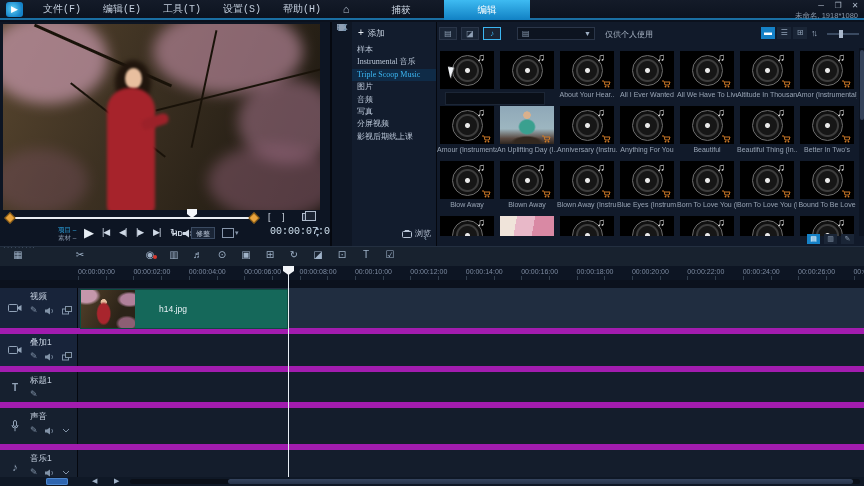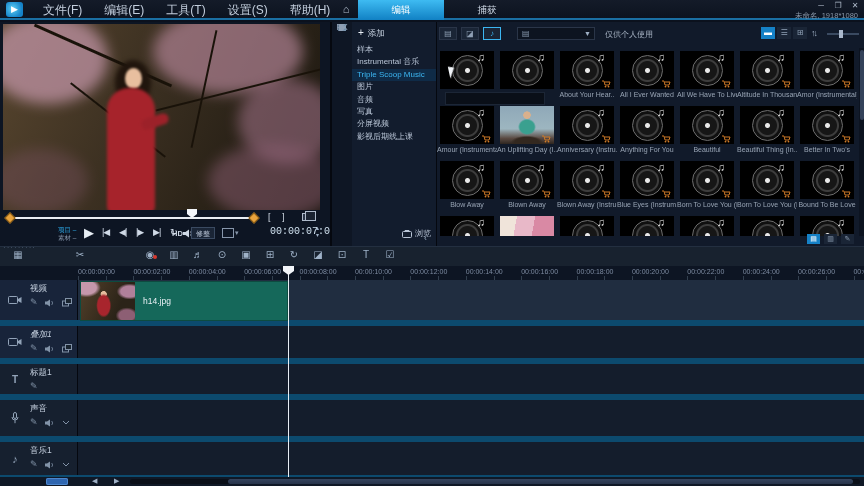--- a/index.html
+++ b/index.html
@@ -9,21 +9,21 @@
     background:#0b111d; font-family:"Liberation Sans","DejaVu Sans",sans-serif;
     color:#c8d2e0; cursor:default;
   }
   
   #titlebar { position:absolute; left:0; top:0; width:864px; height:20px;
     background:linear-gradient(#141b29,#0c1320); border-bottom:2px solid #1a6fa3; }
   #logo { position:absolute; left:6px; top:2px; width:17px; height:15px; border-radius:3px;
     background:radial-gradient(circle at 40% 45%,#5fd0f5,#1583c9 70%); color:#fff;
     font-size:9px; text-align:center; line-height:15px; }
   #menus { position:absolute; left:32px; top:0; height:20px; display:flex; }
-  #menus .menu { padding:0 11px; line-height:20px; font-size:12px; color:#c3cedd; }
+  #menus .menu { padding:0 11px; line-height:20px; font-size:10px; color:#c3cedd;font-family:Liberation Mono, monospace; }
   #tabs { position:absolute; left:334px; top:0; height:20px; display:flex; }
   #home-tab { width:24px; text-align:center; line-height:19px; font-size:11px; color:#aeb9c9; }
   .tab { width:86px; text-align:center; line-height:20px; font-size:9.5px; color:#cdd7e4; }
   .tab.active { background:linear-gradient(#3ebbf2,#1181c4); color:#fff; }
   #win-controls { position:absolute; right:4px; top:1px; display:flex; gap:7px; }
   #win-controls span { font-size:8px; color:#aeb9c9; width:10px; text-align:center; line-height:9px; }
   #project-info { position:absolute; right:6px; top:11px; font-size:7.5px; color:#8a97a8; }
 
   
   #preview-panel { position:absolute; left:0; top:22px; width:330px; height:224px; background:#0d1523; }
@@ -68,21 +68,21 @@
   #library-panel { position:absolute; left:330px; top:22px; width:534px; height:224px;
     background:#111a2a; border-left:2px solid #05080f; }
   #rail { position:absolute; left:0; top:0; width:20px; height:224px; background:#0e1624; }
   .rail-icon { position:absolute; left:0; width:20px; text-align:center; font-size:9px; color:#8fa0b5; }
   .rail-icon.active { color:#2da7e8; }
   #cats { position:absolute; left:20px; top:0; width:84px; height:224px; background:#121c2d; }
   #add-btn { position:absolute; left:6px; top:5px; font-size:8.5px; color:#c5d0de; }
   #add-btn .plus { font-size:10px; color:#e8eef5; margin-right:4px; }
   #cat-list { position:absolute; left:0; top:22px; width:84px; }
   .cat { height:12.4px; line-height:12.4px; padding-left:5px; font-size:8px; color:#b9c5d6;
-    white-space:nowrap; overflow:hidden; }
+    white-space:nowrap; overflow:hidden;font-family:Liberation Serif, serif; }
   .cat.active { background:#0f2b47; color:#3cb6f2; }
   #browse-btn { position:absolute; left:50px; top:206px; font-size:8px; color:#b9c5d6; }
   #browse-btn svg { vertical-align:-2px; margin-right:3px; }
   #cat-divider { position:absolute; left:104px; top:0; width:1px; height:224px; background:#05080f; }
 
   #gal-toolbar { position:absolute; left:107px; top:4px; width:420px; height:16px; }
   .filter-btn { position:absolute; top:1px; width:18px; height:13px; background:#1a2536;
     border:1px solid #2a3548; text-align:center; font-size:8px; line-height:12px; color:#8fa0b5; }
   .filter-btn.active { color:#3cb6f2; border-color:#3cb6f2; }
   #gal-dropdown { position:absolute; left:78px; top:1px; width:78px; height:13px; background:#0d1420;
@@ -144,23 +144,23 @@
     bottom:1px; width:4px; height:4px; border-radius:50%; background:#d8382e; }
 
   
   #ruler { position:absolute; left:0; top:266px; width:864px; height:14px; background:#0d1523;
     display:flex; padding-left:78px; overflow:hidden;
     background-image:repeating-linear-gradient(to right, #33404f 0 1px, transparent 1px 27.7px);
     background-size:786px 4px; background-position:78px bottom; background-repeat:no-repeat; }
   #ruler span { flex:0 0 55.4px; font-size:7px; color:#7c8aa0; line-height:12px; white-space:nowrap; }
 
   
-  #tracks { position:absolute; left:0; top:280px; width:864px; height:197px; background:#0c4a6e; }
+  #tracks { position:absolute; left:0; top:288px; width:864px; height:197px; background:#a21caf; }
   .trow { display:flex; margin-bottom:6px; }
-  .trow.video { height:40px; } .trow.overlay { height:32px;font-style:italic; } .trow.title { height:30px; }
+  .trow.video { height:40px; } .trow.overlay { height:32px; } .trow.title { height:30px; }
   .trow.voice { height:36px; } .trow.music { height:33px; }
   .thead { width:78px; background:#18243a; display:flex; border-right:1px solid #05080f; }
   .trow.title .thead, .trow.voice .thead, .trow.music .thead { background:#16202f; }
   .ticon { width:30px; display:flex; align-items:center; justify-content:center; color:#92a3b8; }
   .ticon > * { display:none; }
   .trow.video .icon-camera, .trow.overlay .icon-camera { display:block; }
   .trow.title .icon-title { display:block; font-size:10px; font-weight:bold; }
   .trow.voice .icon-mic { display:block; }
   .trow.music .icon-note { display:block; font-size:11px; }
   .tbody { flex:1; padding-top:3px; }
@@ -186,21 +186,21 @@
     radial-gradient(ellipse 18px 12px at 10% 15%, #c597ab 0 55%, transparent 80%),
     radial-gradient(ellipse 16px 10px at 90% 25%, #b0809a 0 55%, transparent 80%),
     radial-gradient(ellipse 14px 10px at 85% 88%, #8d5f74 0 55%, transparent 80%),
     linear-gradient(115deg, #52402a, #2b2318 70%); }
   #clip2 .cthumb { width:62px; background:
     radial-gradient(circle 4px at 55% 28%, #e8c6a8 0 70%, transparent 85%),
     radial-gradient(ellipse 14px 12px at 18% 38%, #eeb3c8 0 50%, transparent 80%),
     radial-gradient(ellipse 16px 12px at 78% 60%, #d98fae 0 50%, transparent 80%),
     radial-gradient(ellipse 12px 9px at 55% 90%, #4a6b4a 0 45%, transparent 75%),
     linear-gradient(120deg, #e3aec3, #c987a6); }
-  .clip .clabel { font-size:8.5px; color:#e8f0f5; margin-left:8px; white-space:nowrap; }
+  .clip .clabel { font-size:8.5px; color:#e8f0f5; margin-left:24px; white-space:nowrap; }
   #clip2 .clabel { margin-left:2px; }
 
   #playhead-line { position:absolute; left:288px; top:266px; width:1px; height:211px; background:#e8eef5; }
   #playhead-marker { position:absolute; left:283px; top:266px; width:11px; height:9px; background:#f2f5f9;
     clip-path:polygon(0 0,100% 0,100% 55%,50% 100%,0 55%); }
 
   
   #bottombar { position:absolute; left:0; top:477px; width:864px; height:9px; background:#0f1826; }
   #track-list-btn { position:absolute; left:46px; top:1px; width:22px; height:7px; border-radius:2px;
     background:#2f66b0; box-shadow:inset 0 0 0 1px #4d86cc; }
@@ -222,22 +222,22 @@
     <span class="menu" data-name="menu-item">文件(F)</span>
         <span class="menu" data-name="menu-item">编辑(E)</span>
         <span class="menu" data-name="menu-item">工具(T)</span>
         <span class="menu" data-name="menu-item">设置(S)</span>
         <span class="menu" data-name="menu-item">帮助(H)</span>
       </div>
     <div id="tabs" data-name="workspace-tabs">
       <span id="home-tab" data-name="home-tab-icon">⌂</span>
       <span style="display:flex">
 
-      <span class="tab active" data-name="workspace-tab">编辑</span>
-          <span class="tab" data-name="workspace-tab">捕获</span>
+      <span class="tab" data-name="workspace-tab">捕获</span>
+          <span class="tab active" data-name="workspace-tab">编辑</span>
         </span>
     </div>
     <div id="win-controls" data-name="window-controls">
       <span data-name="minimize-icon">─</span>
       <span data-name="restore-icon">❐</span>
       <span data-name="close-icon">✕</span>
     </div>
     <div id="project-info" data-name="project-info">未命名, 1918*1080</div>
   </div>
 

